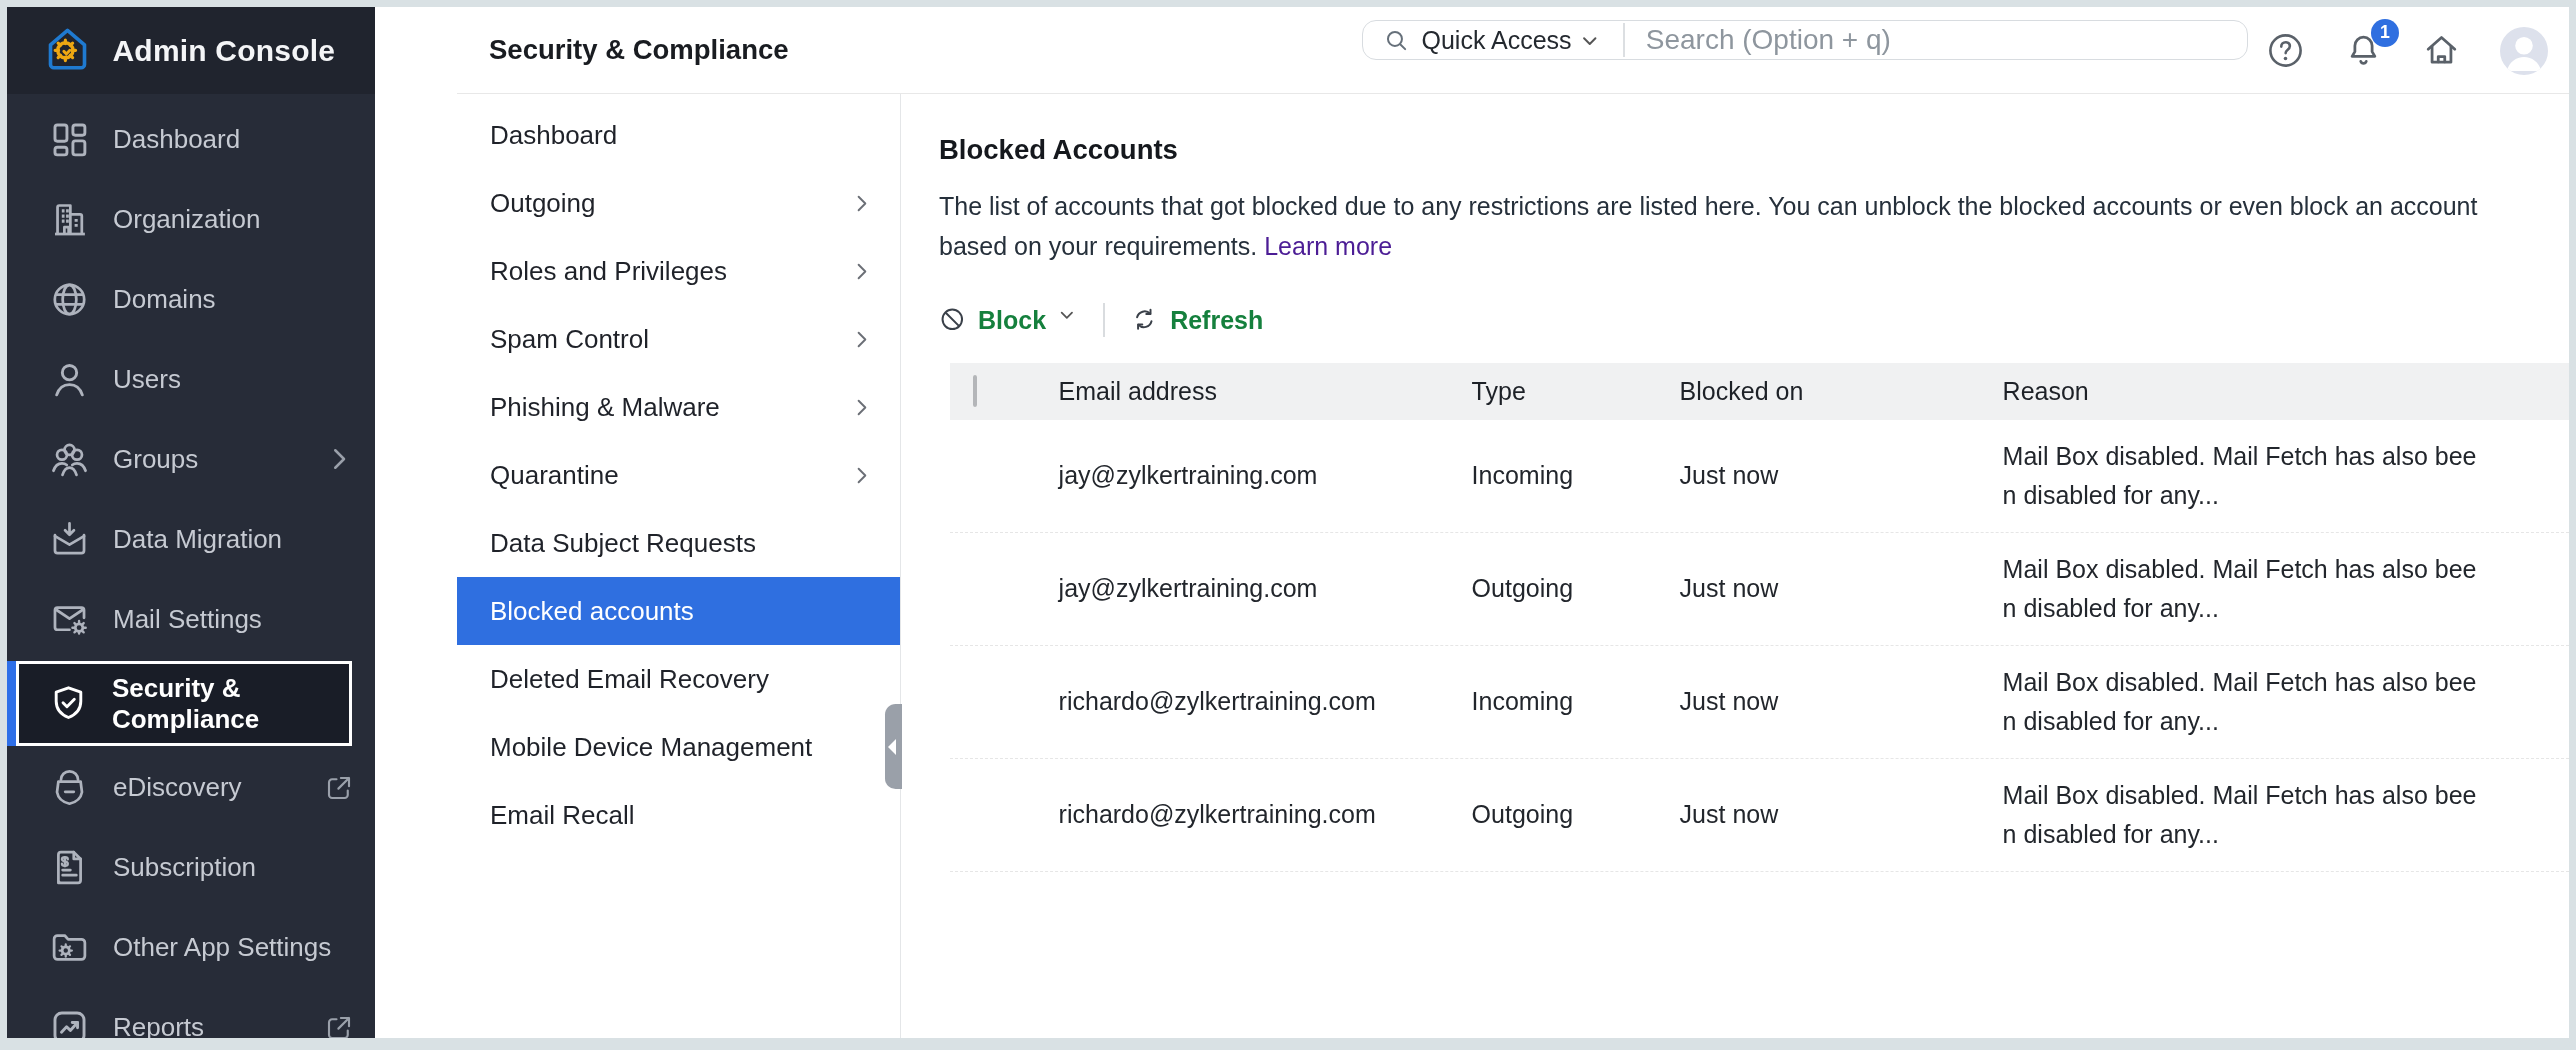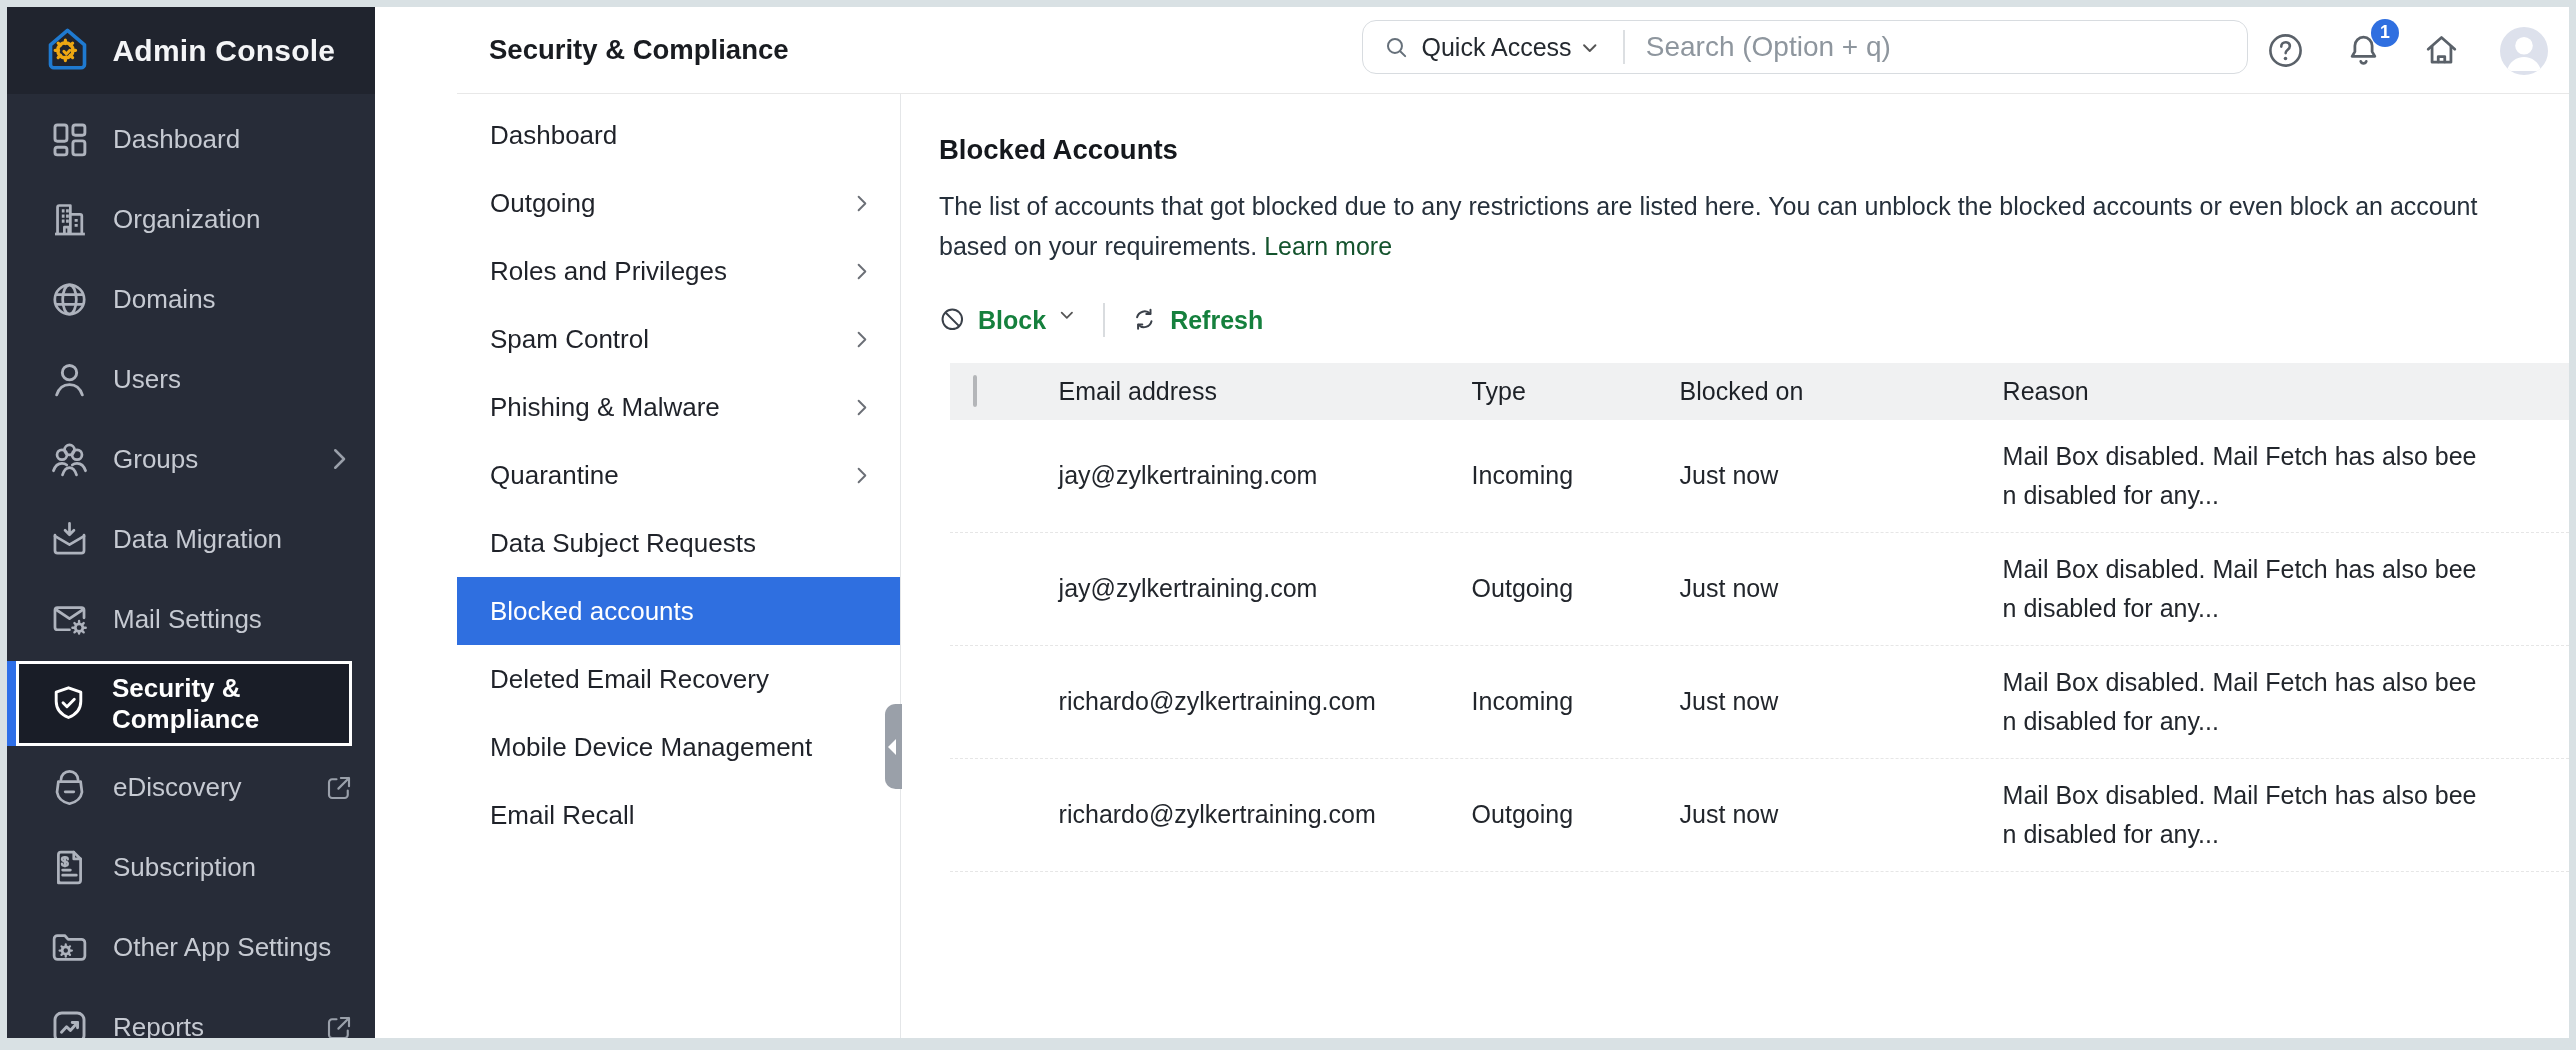--- a/index.html
+++ b/index.html
@@ -42,21 +42,21 @@
     background:#9aa0a9; border-radius:10.6px 0 0 10.6px; cursor:pointer; }
   .collapse-handle::after { content:""; position:absolute; left:3.5px; top:50%;
     transform:translateY(-50%); border:8px solid transparent; border-right-color:#ffffff;
     border-left-width:0; }
 
   
   .topbar { position:absolute; left:450px; right:0; top:0; height:87px; background:#fff;
     border-bottom:0.9px solid #e8e8e8; }
   .page-title { position:absolute; left:32px; top:50%; transform:translateY(-50%);
     font-size:27.5px; font-weight:700; color:#191c21; }
-  .searchbox { position:absolute; left:905px; top:13.3px; width:886px; height:54px;
+  .searchbox { position:absolute; left:905px; top:13.3px; width:886px; height:40px;
     border:1.8px solid #d8dce0; border-radius:14px; display:flex; align-items:center;
     padding-left:19.5px; background:#fff; }
   .searchbox .mag { width:26.6px; height:26.6px; color:#66707a; margin-right:12.4px; }
   .searchbox .mag svg { width:26.6px; height:26.6px; display:block; }
   .quick-access { display:flex; align-items:center; gap:8.9px; font-size:25px;
     color:#24292f; font-weight:500; cursor:pointer; white-space:nowrap; }
   .quick-access .caret { width:19.5px; height:19.5px; color:#555; }
   .quick-access .caret svg { width:19.5px; height:19.5px; display:block; }
   .search-divider { width:1.8px; height:34px; background:#dcdfe2; margin:0 21px 0 23px; }
   .search-input { border:none; outline:none; flex:1; font-size:28px;
@@ -72,21 +72,21 @@
   .avatar { width:48px; height:48px; border-radius:50%; background:#dde1ec;
     overflow:hidden; cursor:pointer; }
   .avatar svg { width:48px; height:48px; display:block; }
 
   
   .content { position:absolute; left:895px; right:0; top:88px; bottom:0;
     background:#fff; padding:39px 26.6px 0 37px; overflow:hidden; }
   .content h1 { font-size:27.5px; font-weight:700; color:#15181d; }
   .desc { margin-top:19.5px; font-size:25px; line-height:40px; color:#26303b;
     max-width:1594px; }
-  .link { color:#14532d; cursor:pointer; text-decoration:none; }
+  .link { color:#4c1d95; cursor:pointer; text-decoration:none; }
   .toolbar { margin-top:35px; display:flex; align-items:center; height:39px; gap:0; }
   .tb-btn { display:flex; align-items:flex-start; gap:12.4px; font-size:25px; color:#15803d;
     cursor:pointer;font-weight:bold; }
   .tb-btn .ic { width:26.6px; height:26.6px; color:#3a4049; }
   .tb-btn .ic svg { width:26.6px; height:26.6px; display:block; }
   .tb-caret { width:17.7px; height:17.7px; color:#555; }
   .tb-caret svg { width:17.7px; height:17.7px; display:block; }
   .tb-divider { width:1.8px; height:34px; background:#d9dcdf; margin:0 26.6px; }
 
   .table { margin-top:23px; margin-left:10.6px; width:1639px; }

